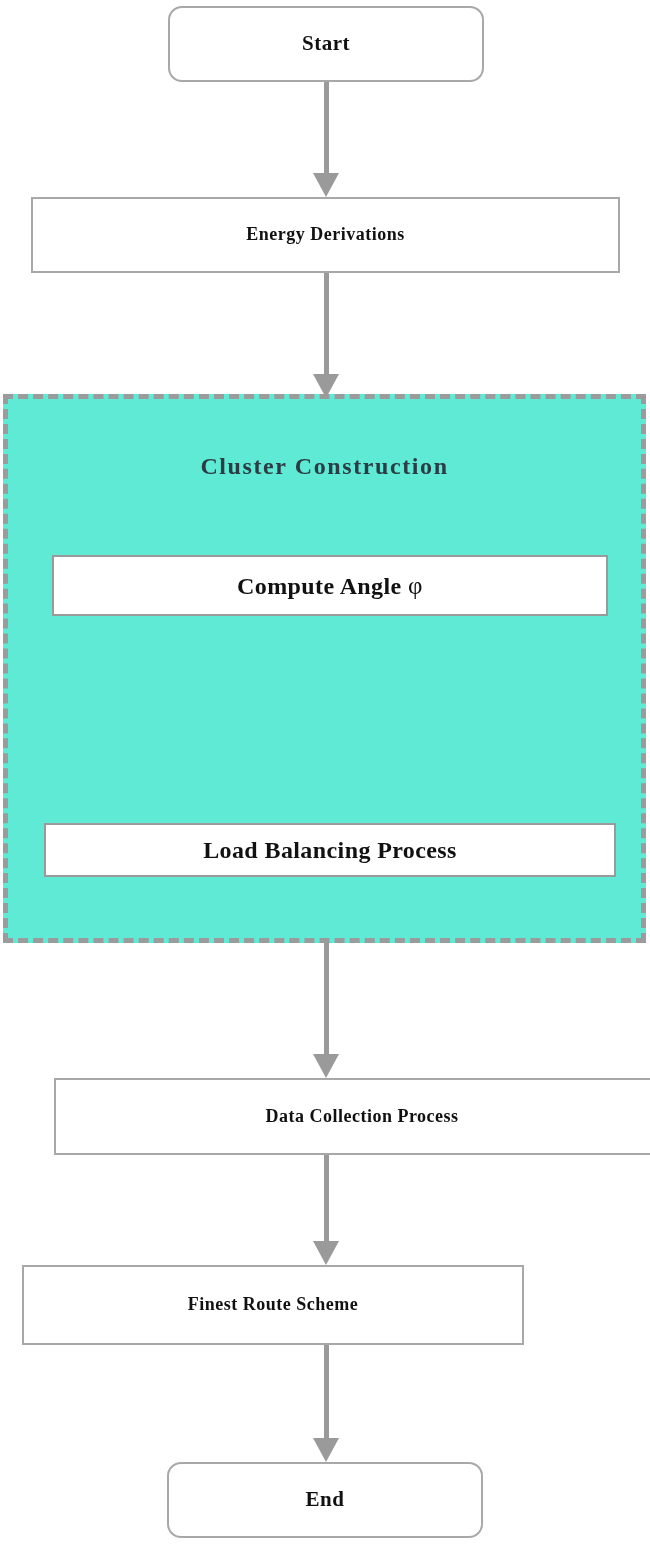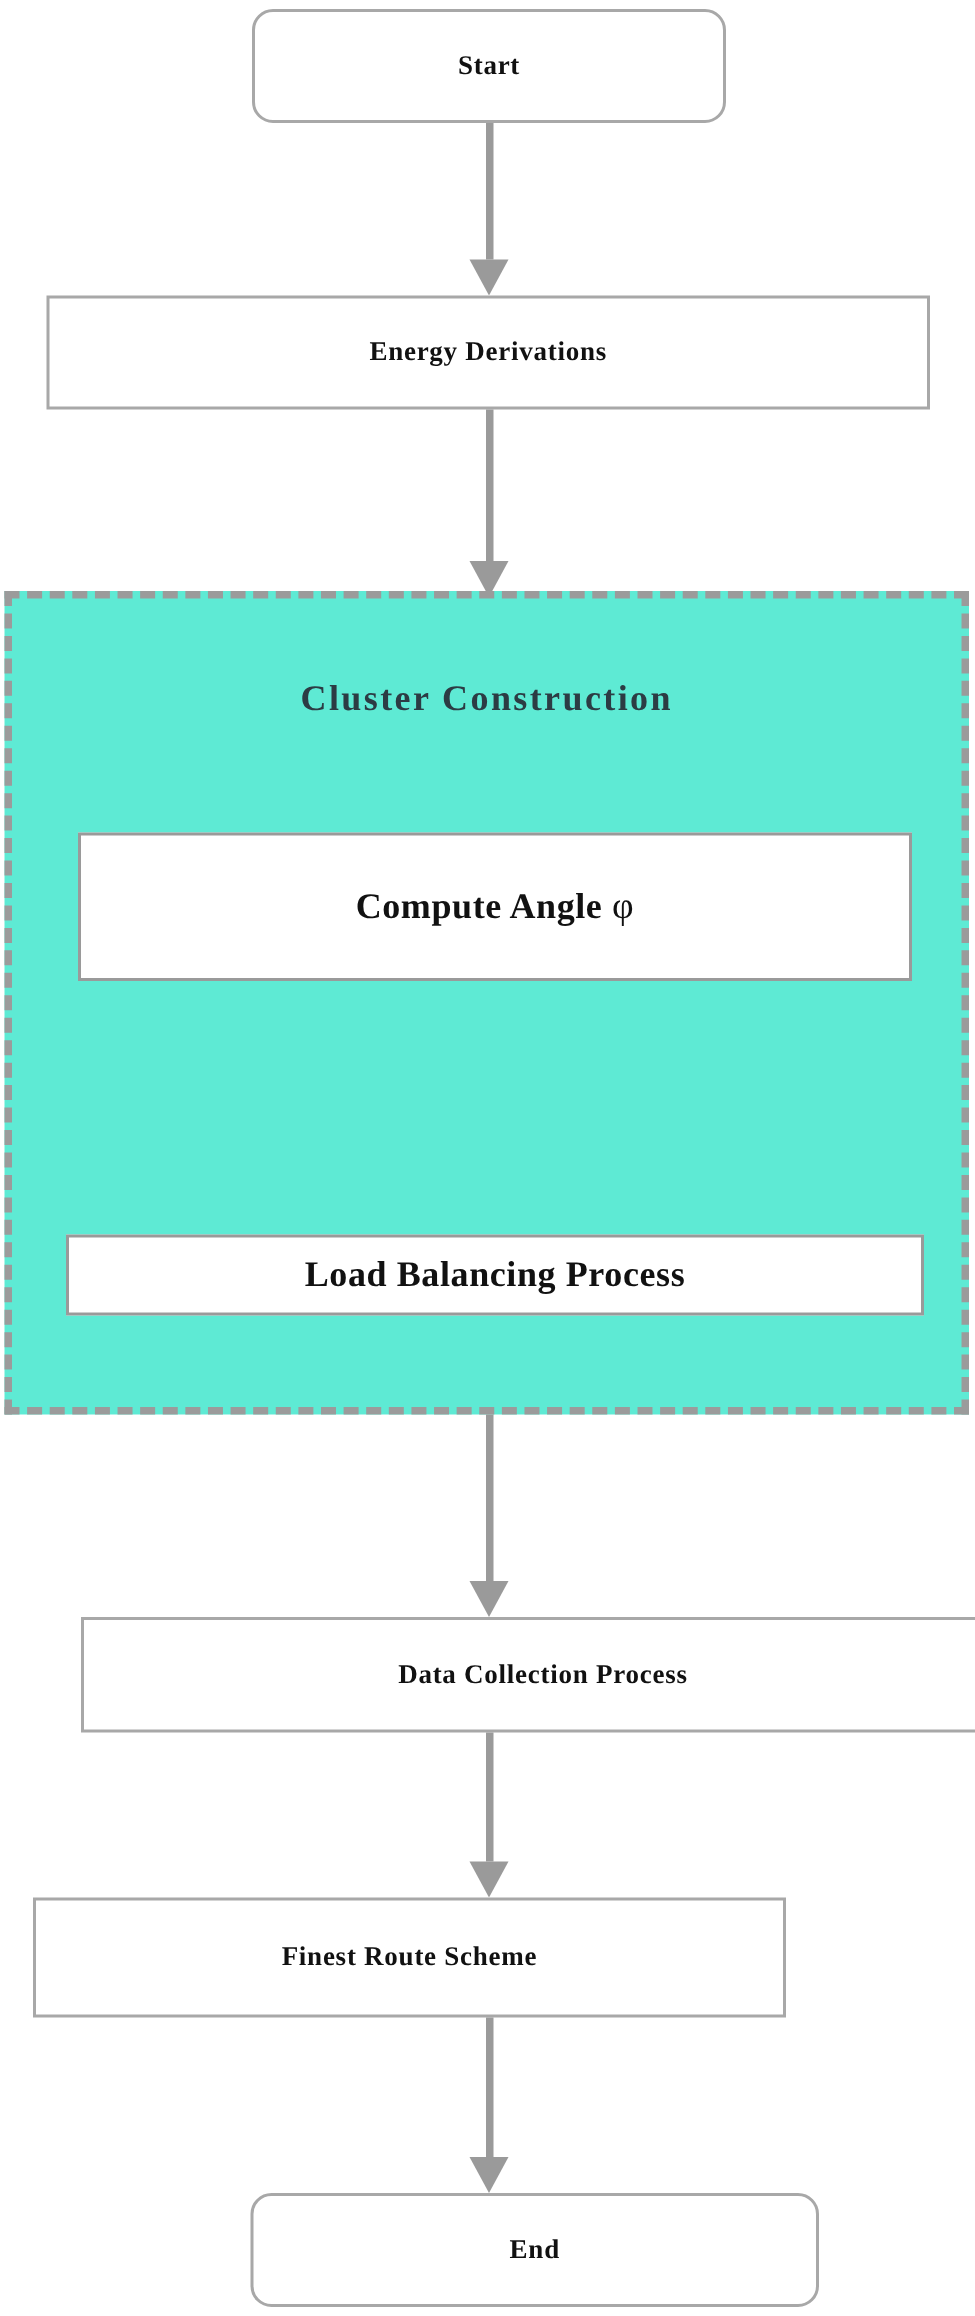--- a/index.html
+++ b/index.html
@@ -31,21 +31,21 @@
   }
   .node .label {
     font-weight: bold;
     color: #111111;
     letter-spacing: 0.5px;
     line-height: 1.1;
   }
 
   
   .terminator { border-radius: 14px; }
-  .terminator .label { font-size: 18px; }
+  .terminator .label { font-size: 21px; }
 
   
   .process .label { font-size: 18px; }
 
   
   .group-box {
     position: absolute;
     box-sizing: border-box;
     background: #5eead4;
     border: 5px dashed #9b9b9b;
@@ -126,21 +126,21 @@
 
   <div class="arrow" style="left:313px; top:273px; height:125px;">
     <div class="stem" style="height:101px;"></div>
     <div class="head"></div>
   </div>
 
   <div class="group-box" style="left:3px; top:394px; width:643px; height:549px;">
 
     <div class="group-title" style="top:54px;">Cluster Construction</div>
 
-    <div class="subnode" style="left:44px; top:156px; width:556px; height:99px;">
+    <div class="subnode" style="left:44px; top:156px; width:556px; height:61px;">
       <span class="label"><span>Compute Angle </span><span class="phi">φ</span></span>
     </div>
 
 
     <div class="subnode" style="left:36px; top:424px; width:572px; height:54px;justify-content:center;">
       <span class="label">Load Balancing Process</span>
     </div>
   </div>
 
   <div class="arrow" style="left:313px; top:943px; height:135px;">
@@ -159,17 +159,17 @@
 
   <div class="node process" style="left:22px; top:1265px; width:502px; height:80px;font-family:Liberation Serif, serif;">
     <span class="label">Finest Route Scheme</span>
   </div>
 
   <div class="arrow" style="left:313px; top:1345px; height:117px;">
     <div class="stem" style="height:93px;"></div>
     <div class="head"></div>
   </div>
 
-  <div class="node terminator" style="left:167px; top:1462px; width:379px; height:76px;">
+  <div class="node terminator" style="left:167px; top:1462px; width:316px; height:76px;">
     <span class="label">End</span>
   </div>
 
 </div>
 
 </body></html>

